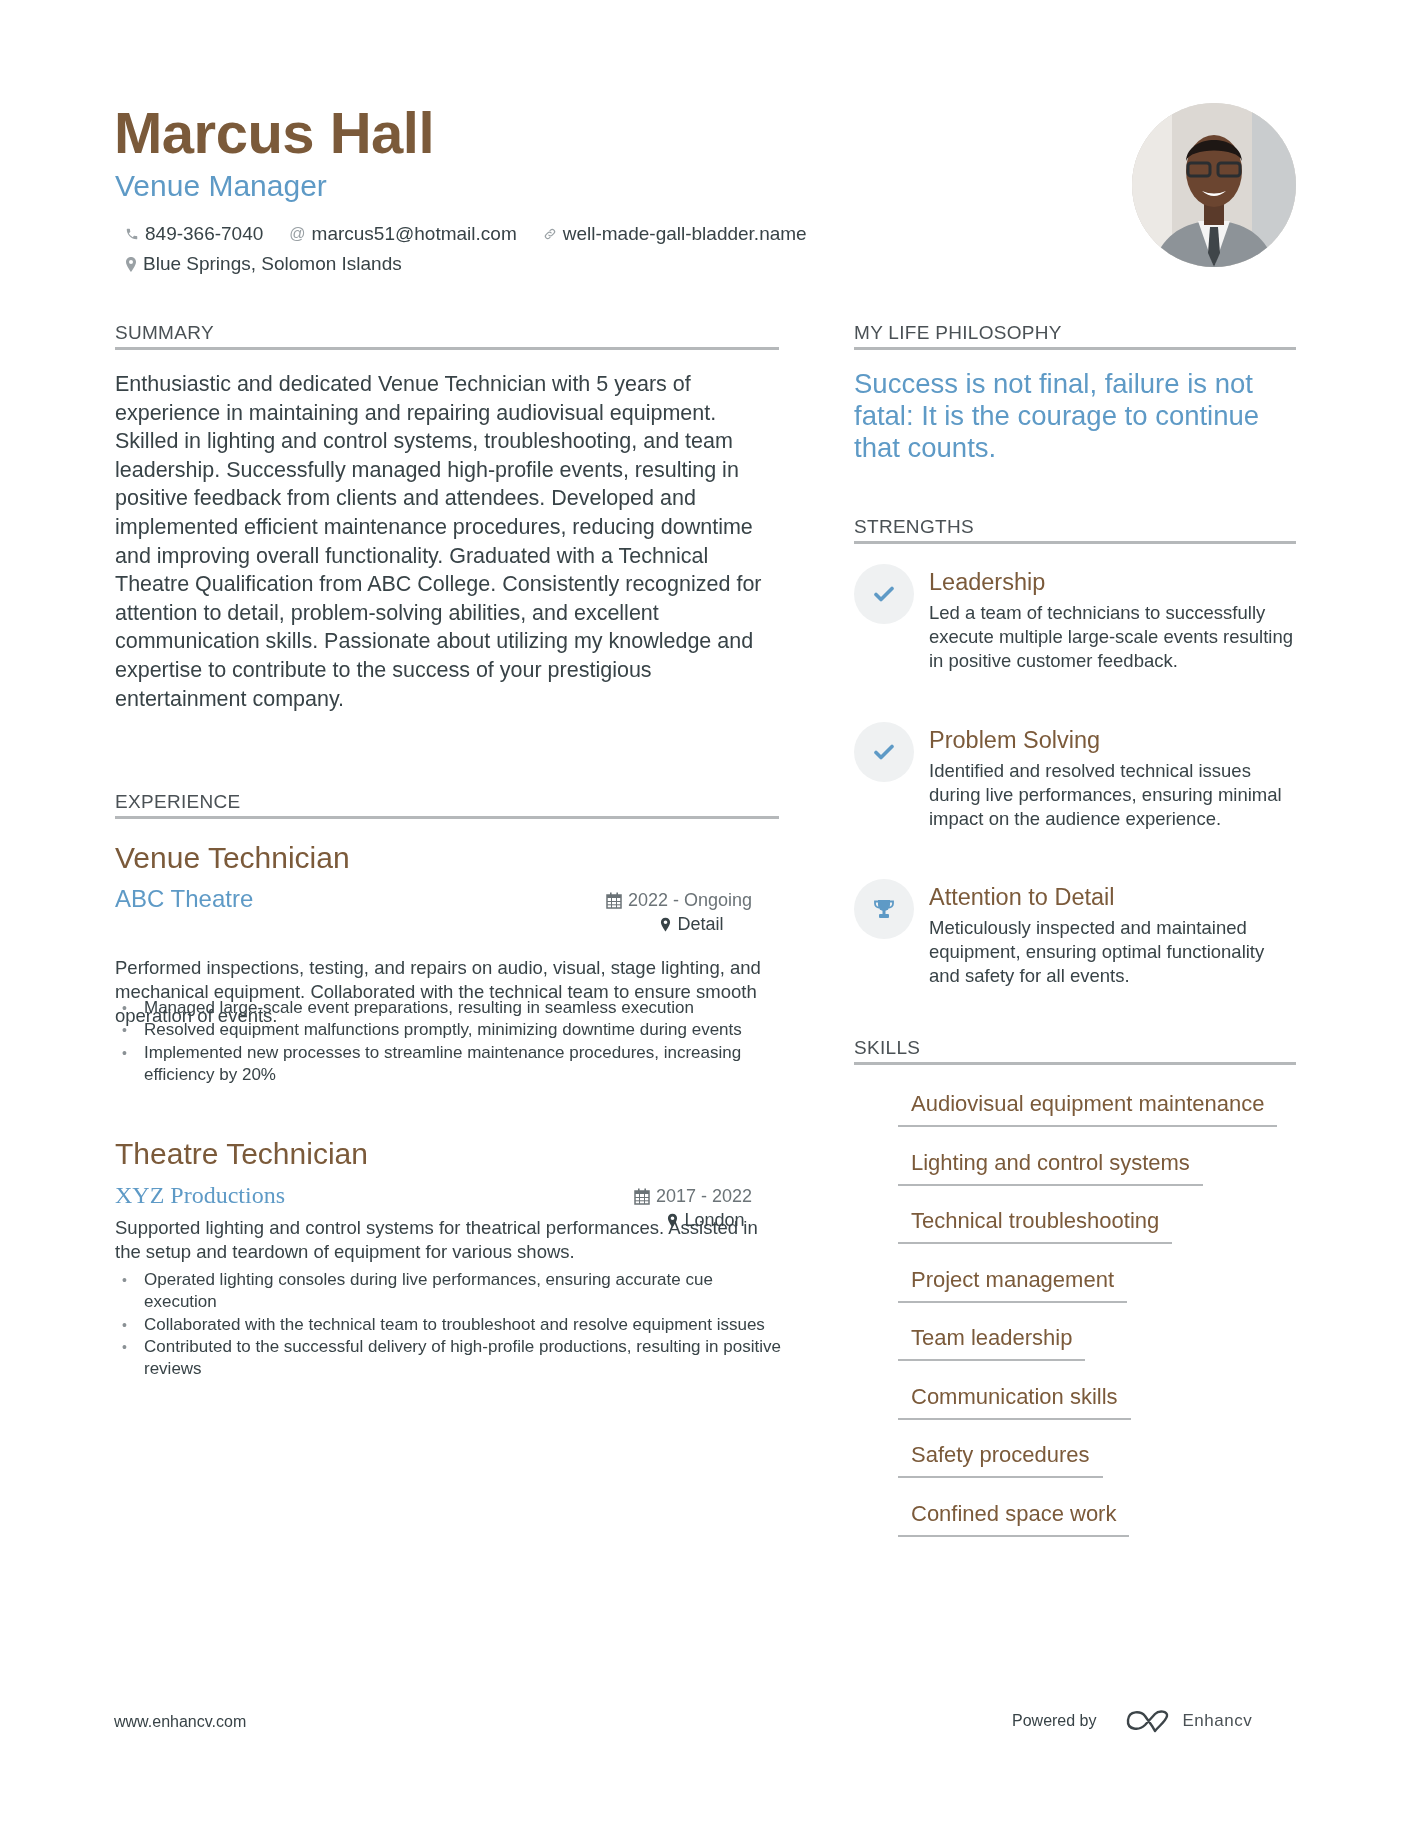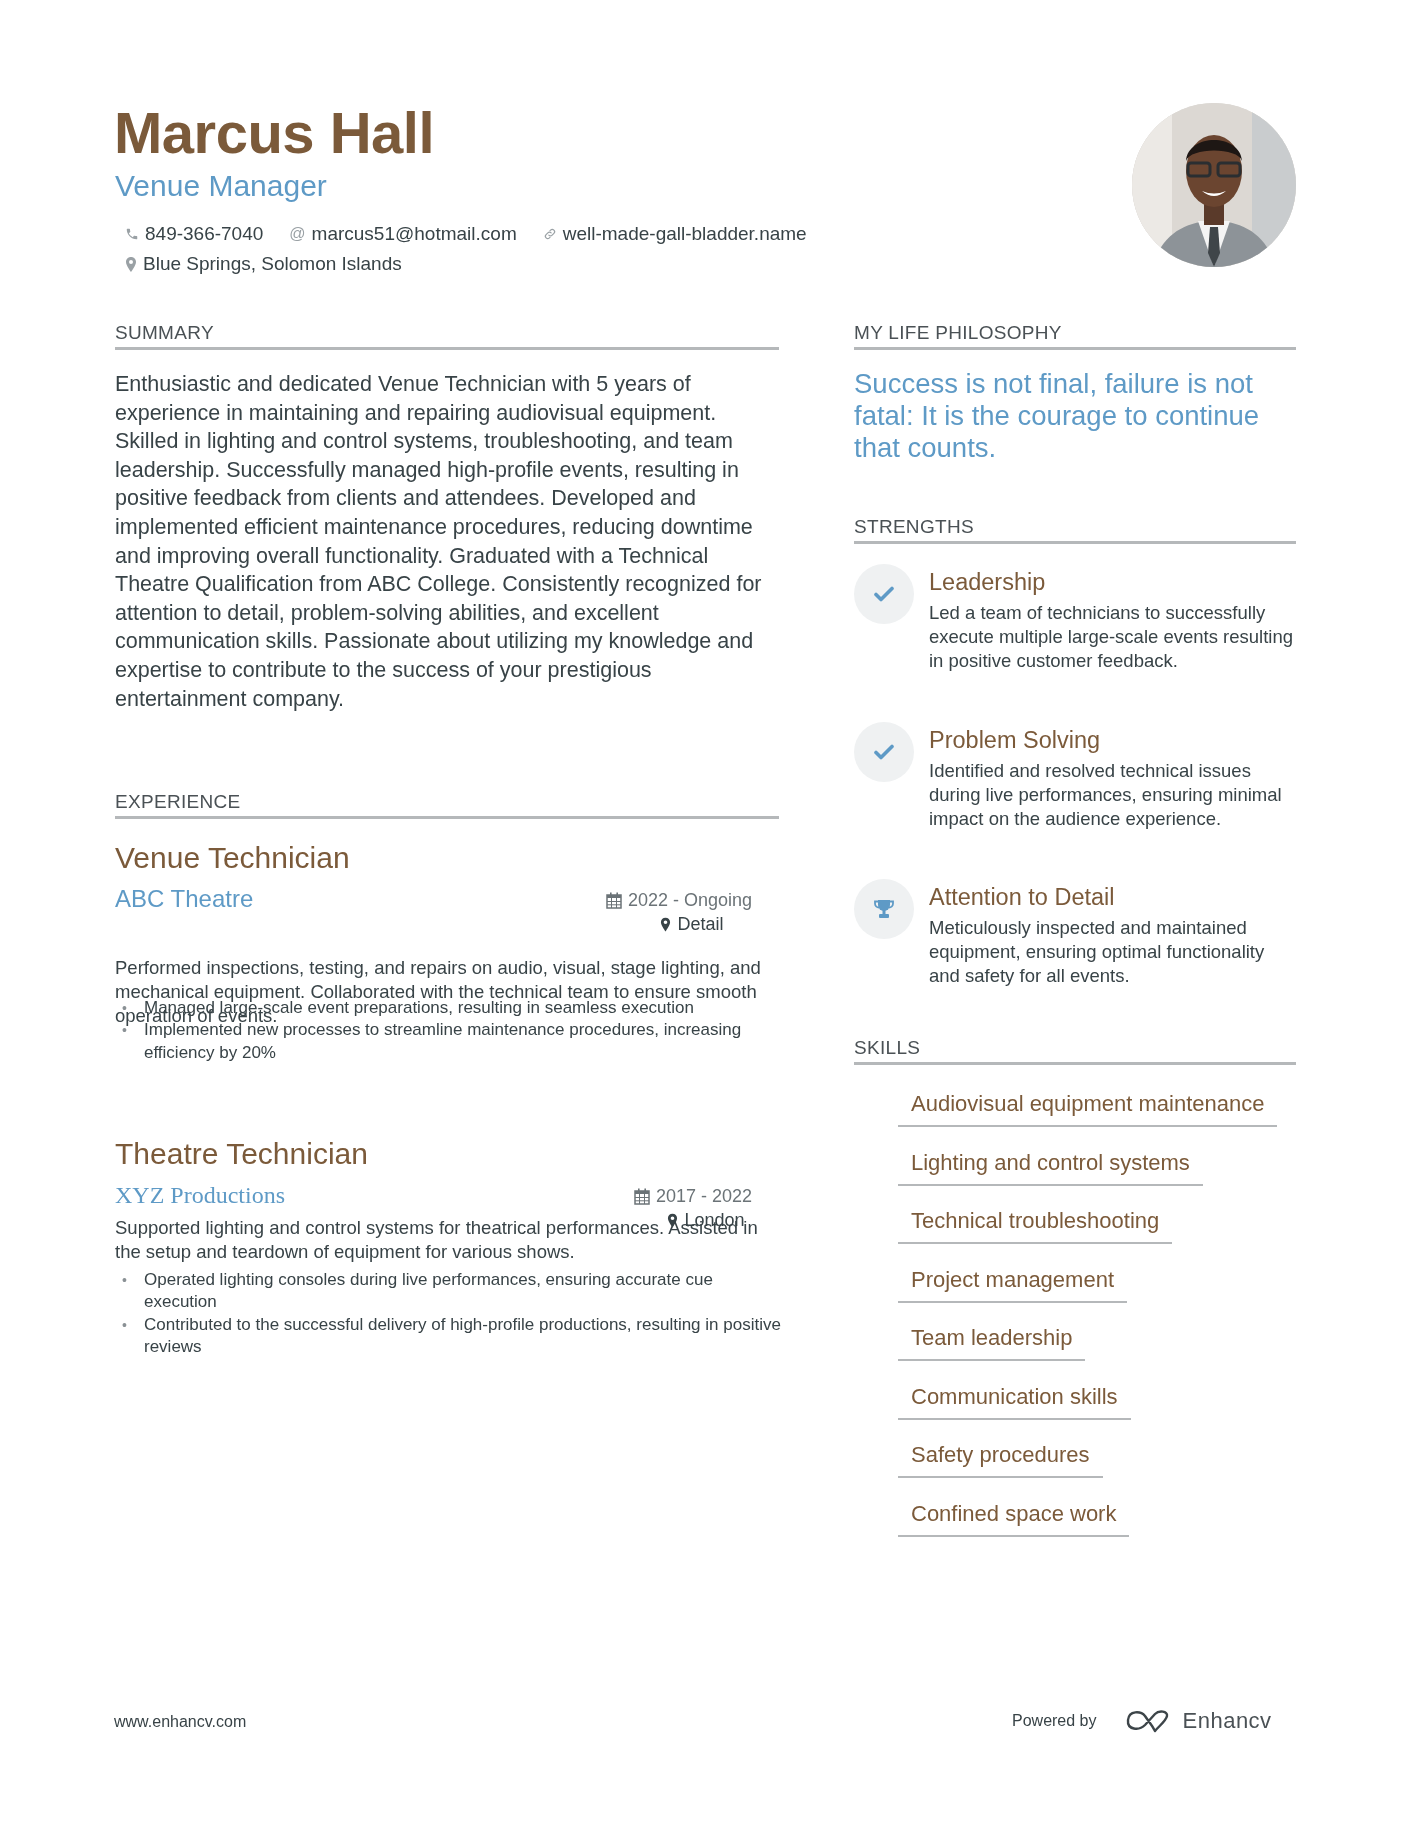--- a/index.html
+++ b/index.html
@@ -35,21 +35,21 @@
   .strength { position: absolute; left: 854px; width: 442px; }
   .s-icon { position: absolute; left: 0; top: 0; width: 60px; height: 60px; border-radius: 50%; background: #eff1f2; display: flex; align-items: center; justify-content: center; color: #5E9AC6; }
   .s-title { position: absolute; left: 75px; top: 4px; font-size: 23.5px; color: #7B5A3A; line-height: 28px; white-space: nowrap; }
   .s-desc { position: absolute; left: 75px; top: 37px; width: 370px; font-size: 18.5px; line-height: 24px; color: #384347; }
 
   .skill { position: absolute; left: 898px; height: 40px; padding: 0 13px; font-size: 22px; color: #7B5A3A; line-height: 34px; border-bottom: 2px solid #b5b8ba; white-space: nowrap; }
 
   .footer-left { position: absolute; left: 114px; top: 1713px; font-size: 16px; color: #384347; }
   .footer-right { position: absolute; left: 1012px; top: 1708px; display: flex; align-items: center; font-size: 16px; color: #384347; }
   .footer-right .logo-mark { margin-left: 28px; margin-right: 12px; display: inline-flex; }
-  .footer-right .brand { font-size: 22px; color: #4a5155; letter-spacing: 0.5px; text-align: right; }
+  .footer-right .brand { font-size: 17px; color: #4a5155; letter-spacing: 0.5px; text-align: right; }
 </style>
 </head>
 <body>
 
 <div class="name">Marcus Hall</div>
 <div class="job-title">Venue Manager</div>
 
 <div class="contact-row r1">
   <span class="contact-item">
     <span class="cicon">
@@ -129,20 +129,21 @@
         <svg width="11" height="15" viewBox="0 0 24 30">
             <path fill="#384347" d="M12 0C6 0 2 4.5 2 10c0 7 10 20 10 20s10-13 10-20C22 4.5 18 0 12 0zm0 14a4 4 0 1 1 0-8 4 4 0 0 1 0 8z"></path>
           </svg>
       </span>
       <span>Detail</span>
     </span>
   </div>
   <div class="exp-desc" style="top:920px;margin-top:36px;">Performed inspections, testing, and repairs on audio, visual, stage lighting, and mechanical equipment. Collaborated with the technical team to ensure smooth operation of events.</div>
   <ul class="exp-bullets" style="top:997px;">
     <li>Managed large-scale event preparations, resulting in seamless execution</li>
+    <li>Resolved equipment malfunctions promptly, minimizing downtime during events</li>
     <li>Implemented new processes to streamline maintenance procedures, increasing efficiency by 20%</li>
   </ul>
 </div>
 
 <div>
   <div class="exp-title" style="top:1136px;">Theatre Technician</div>
   <div class="exp-company" style="top:1180px;font-family:Liberation Serif, serif;">XYZ Productions</div>
   <div class="exp-meta" style="top:1184px;">
     <span class="date">
       <span class="cicon">
@@ -161,20 +162,21 @@
         <svg width="11" height="15" viewBox="0 0 24 30">
             <path fill="#384347" d="M12 0C6 0 2 4.5 2 10c0 7 10 20 10 20s10-13 10-20C22 4.5 18 0 12 0zm0 14a4 4 0 1 1 0-8 4 4 0 0 1 0 8z"></path>
           </svg>
       </span>
       <span>London</span>
     </span>
   </div>
   <div class="exp-desc" style="top:1216px;">Supported lighting and control systems for theatrical performances. Assisted in the setup and teardown of equipment for various shows.</div>
   <ul class="exp-bullets" style="top:1269px;">
     <li>Operated lighting consoles during live performances, ensuring accurate cue execution</li>
+    <li>Collaborated with the technical team to troubleshoot and resolve equipment issues</li>
     <li>Contributed to the successful delivery of high-profile productions, resulting in positive reviews</li>
   </ul>
 </div>
 
 <div class="sec-head" style="left:854px; top:322px;">MY LIFE PHILOSOPHY</div>
 <div class="sec-line" style="left:854px; top:347px; width:442px;"></div>
 <div class="philosophy">Success is not final, failure is not fatal: It is the courage to continue that counts.</div>
 
 <div class="sec-head" style="left:854px; top:516px;">STRENGTHS</div>
 <div class="sec-line" style="left:854px; top:541px; width:442px;"></div>

